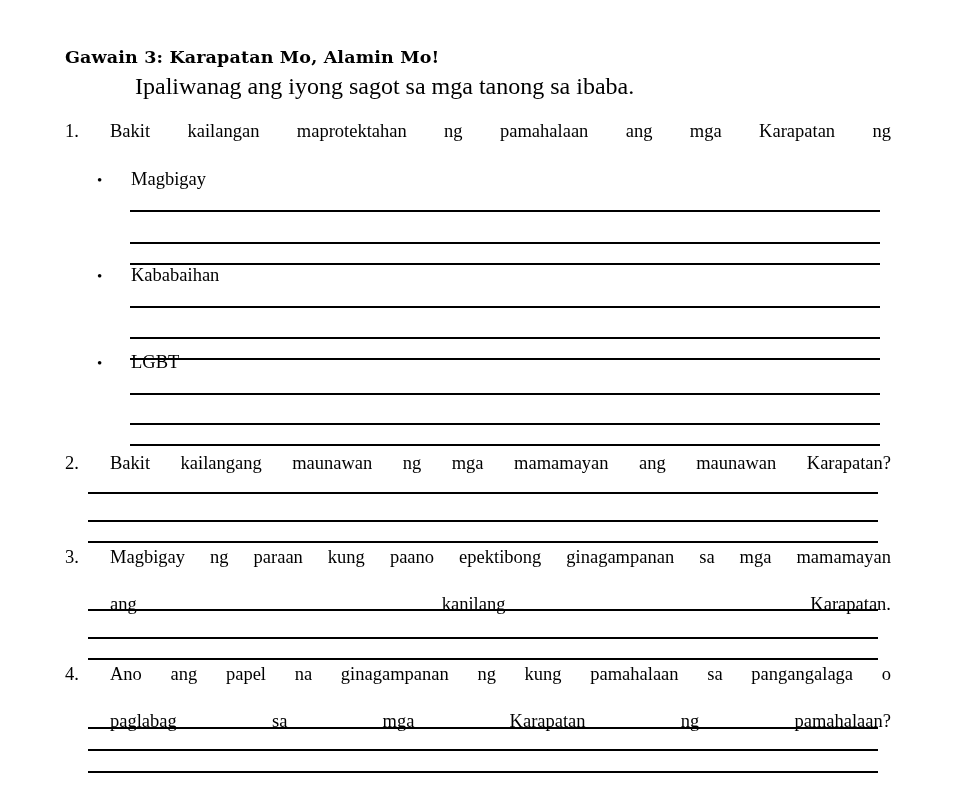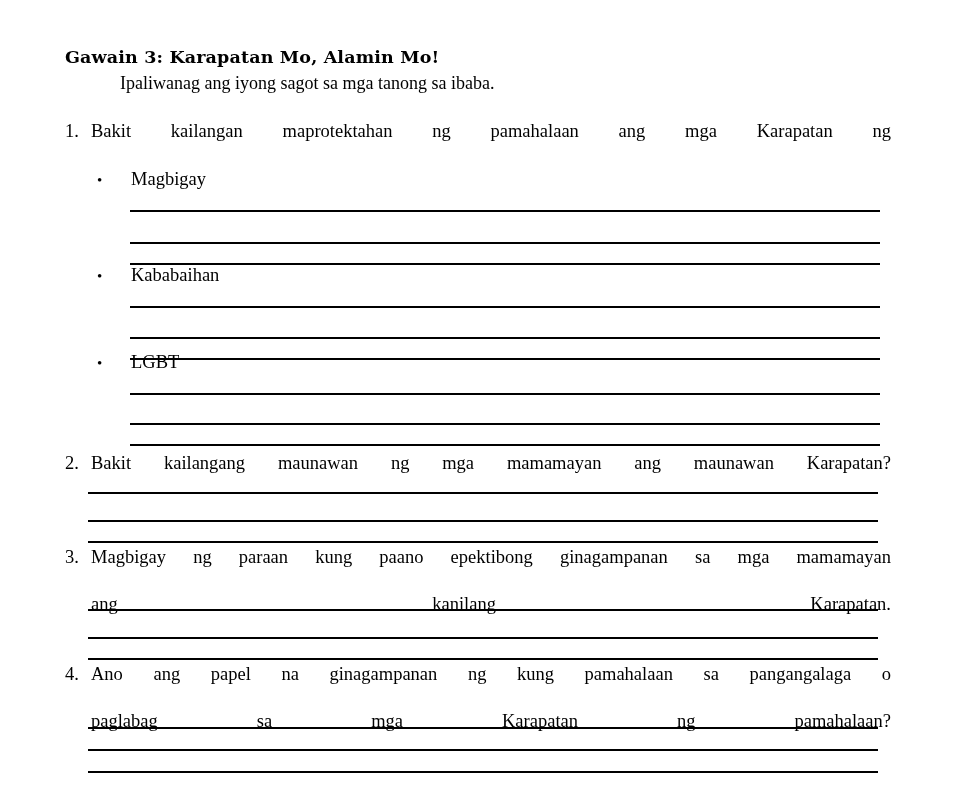--- a/index.html
+++ b/index.html
@@ -30,23 +30,23 @@
     top: 49px;
     font-family: "DejaVu Serif", "Liberation Serif", serif;
     font-weight: bold;
     font-size: 17.5px;
     letter-spacing: 0.15px;
     white-space: nowrap;
     line-height: 1;
   }
   .subtitle {
     position: absolute;
-    left: 120px;
+    left: 135px;
     top: 73px;
-    font-size: 18px;
+    font-size: 24px;
     white-space: nowrap;
     line-height: 1.15;
   }
 
   
   .question {
     position: absolute;
     display: flex;
     align-items: flex-start;
     font-size: 18.5px;
@@ -55,20 +55,21 @@
   .q-num {
     width: 26px;
     flex: 0 0 26px;
     text-align: left;
   }
   .q-body {
     flex: 1 1 auto;
     text-align: justify;
     text-justify: inter-word;
     text-align-last: left;
+    margin-left: 19px;
   }
   .q-body p {
     margin: 0;
   }
   
   .stretch {
     text-align: justify;
     text-align-last: justify;
     margin: 0;
   }

